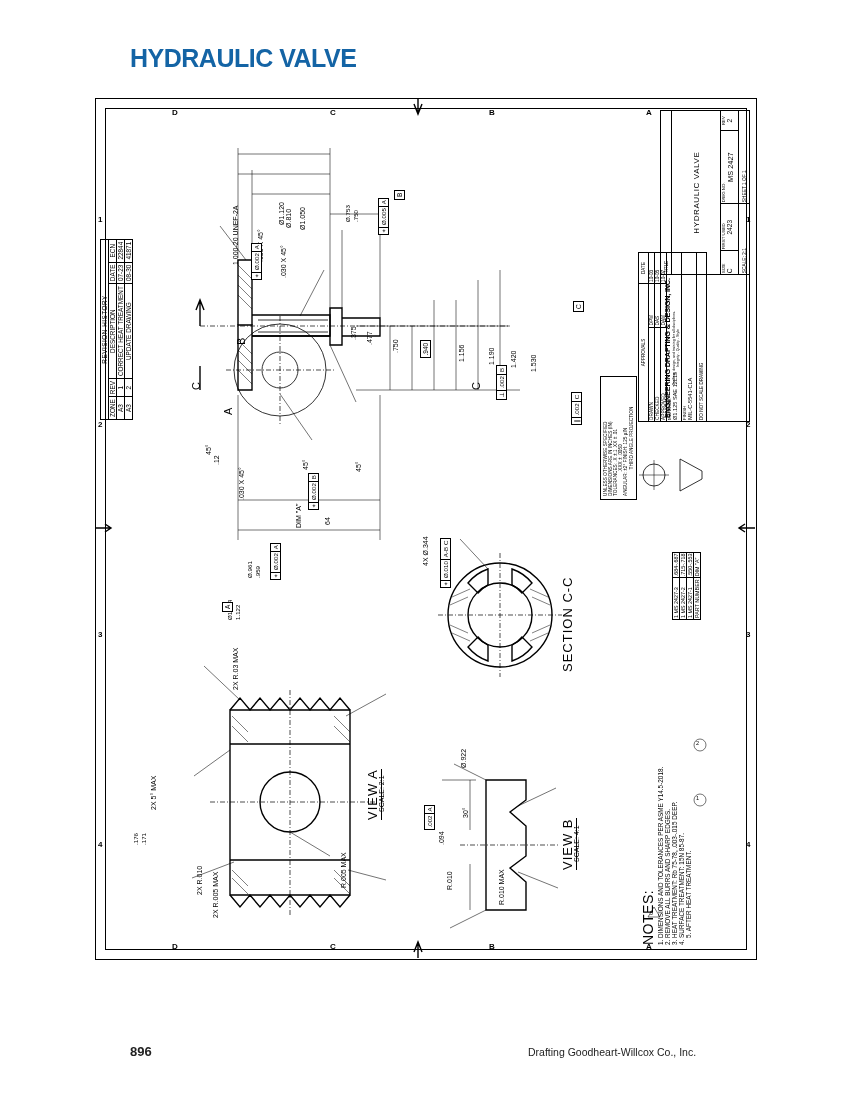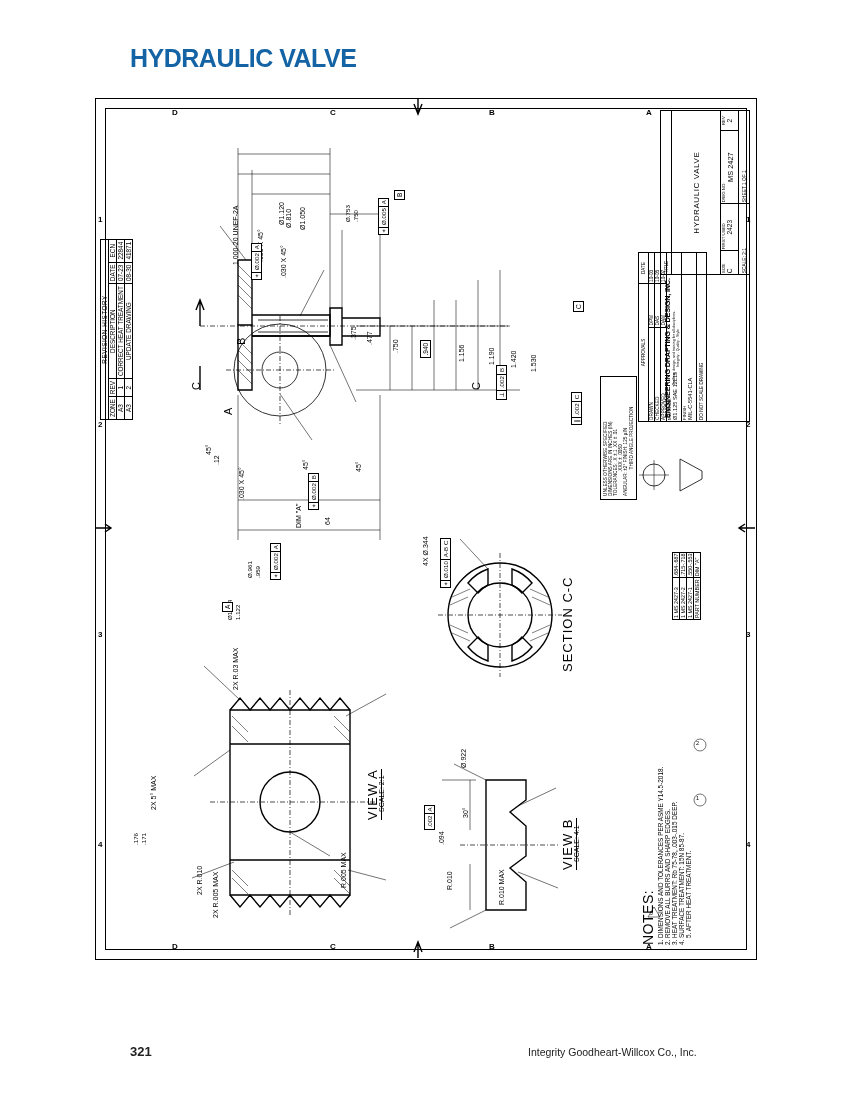--- a/index.html
+++ b/index.html
@@ -49,22 +49,22 @@
   .notes{position:absolute;}
   .noteshdr{font-size:14px;letter-spacing:0.5px;}
   .noteline{font-size:6.4px;white-space:nowrap;}
 </style>
 </head>
 <body>
 
 <div class="page">
 
   <div class="title">HYDRAULIC VALVE</div>
-  <div class="pagenum">321</div>
-  <div class="copyright">Integrity Goodheart-Willcox Co., Inc.</div>
+  <div class="pagenum">896</div>
+  <div class="copyright">Drafting Goodheart-Willcox Co., Inc.</div>
 
   <div class="sheet"></div>
   <div class="sheet-inner"></div>
 
   <div class="zl" style="left:172px;top:108px;">D</div>
   <div class="zl" style="left:330px;top:108px;">C</div>
   <div class="zl" style="left:489px;top:108px;">B</div>
   <div class="zl" style="left:646px;top:108px;">A</div>
 
   <div class="zl" style="left:172px;top:942px;">D</div>

